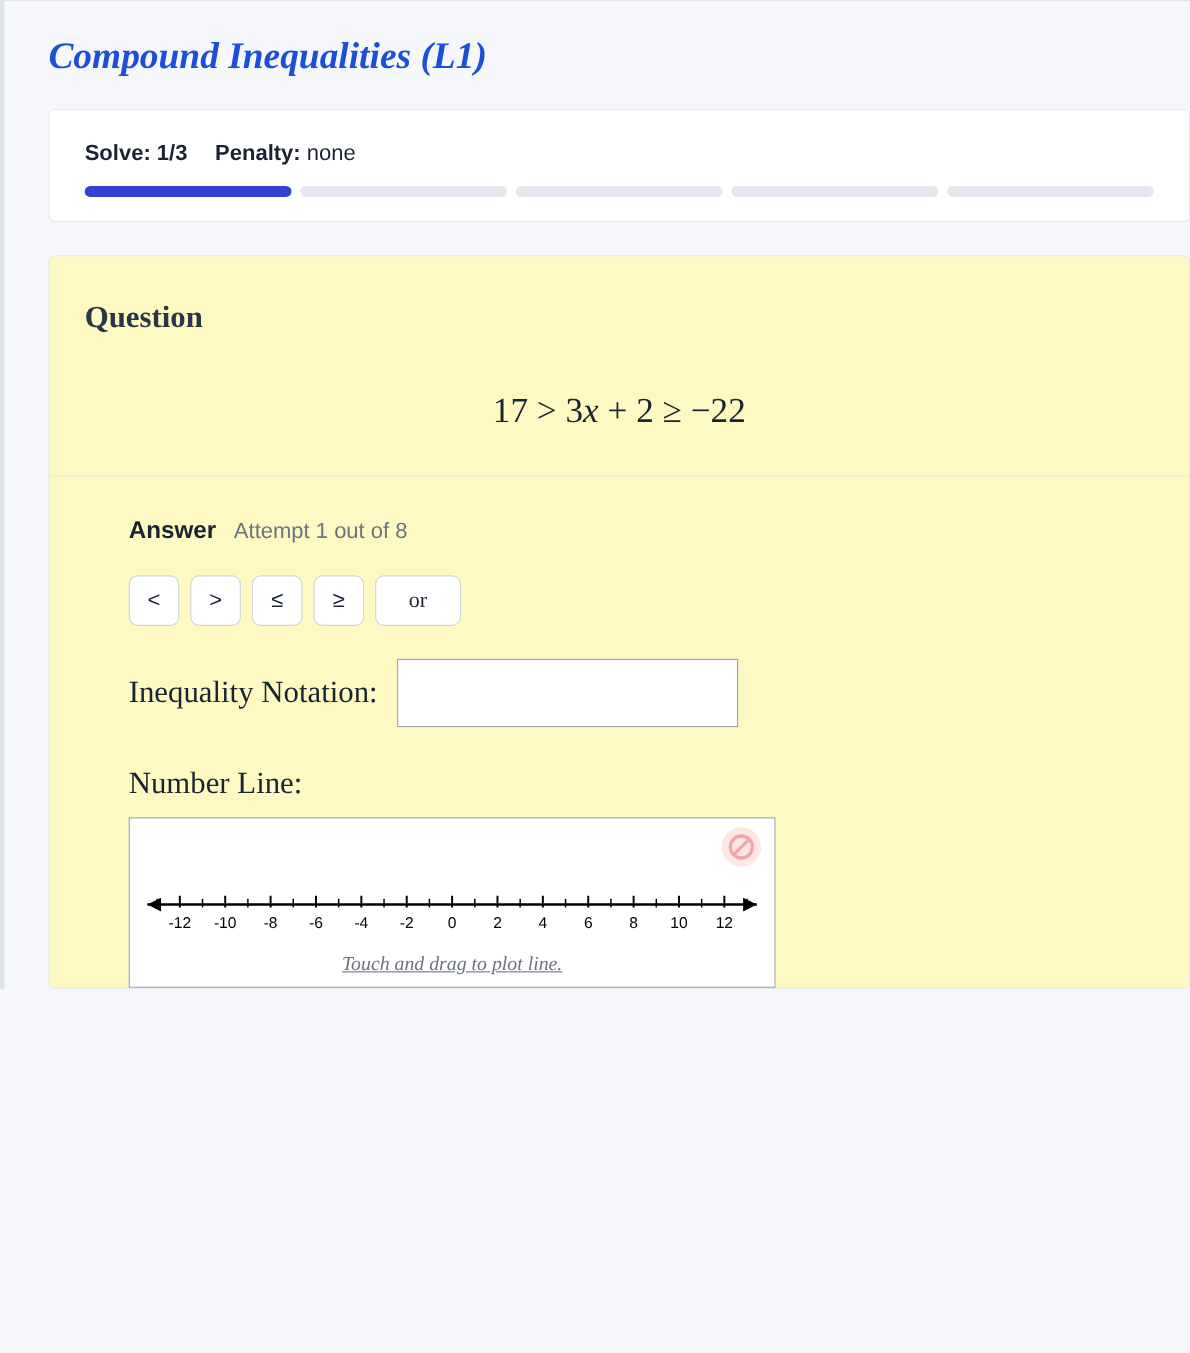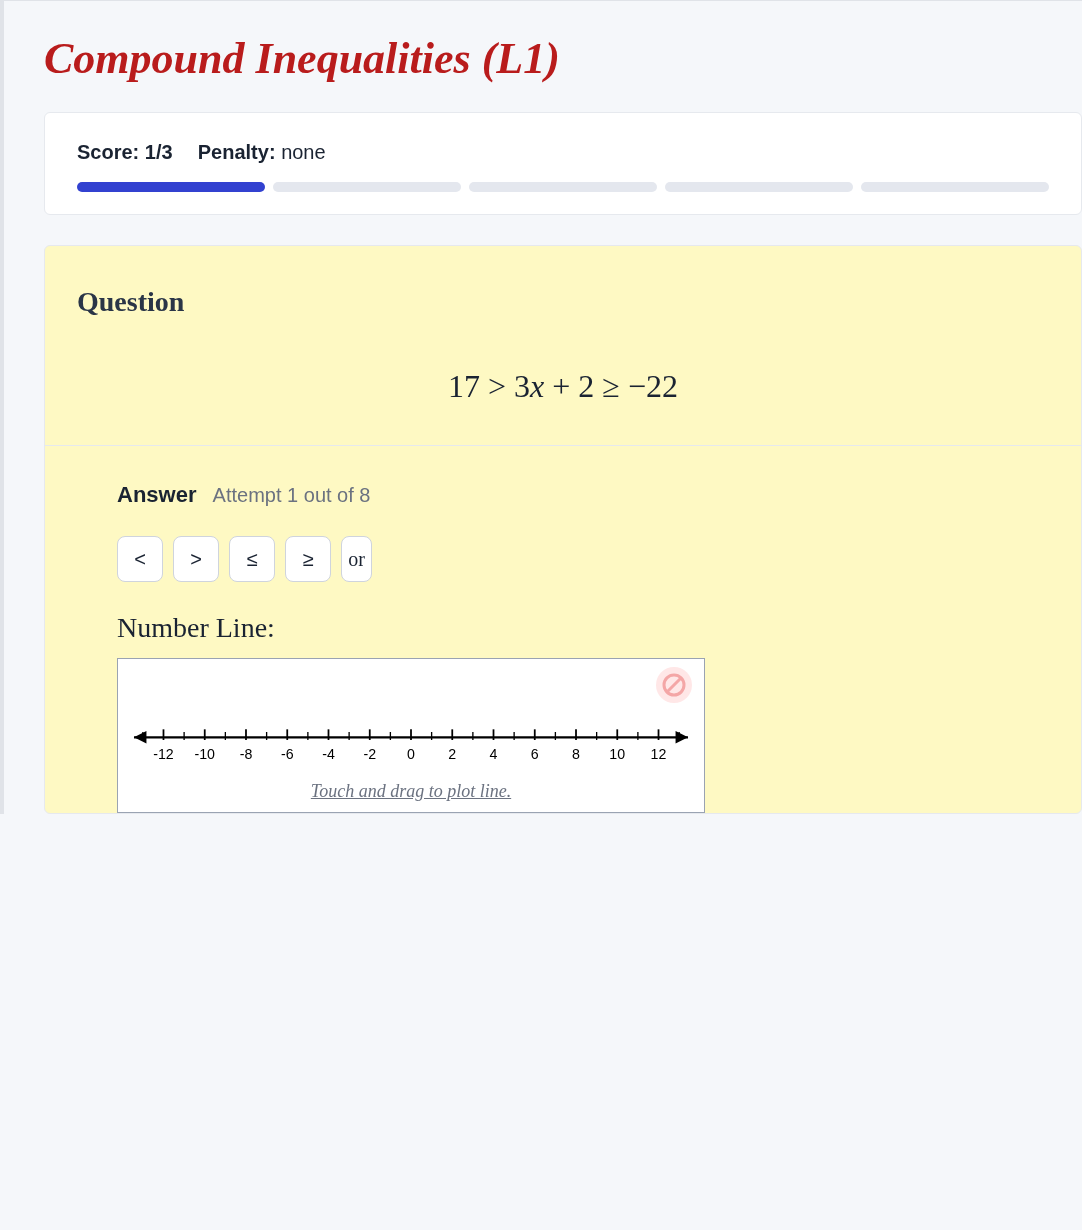--- a/index.html
+++ b/index.html
@@ -8,24 +8,24 @@
     font-family: Georgia, 'Times New Roman', serif;
     background: #f5f7fa;
     color: #1a2332;
   }
   .page {
     padding: 0 0 0 40px;
     border-left: 4px solid #e0e3e8;
     border-top: 1px solid #e0e3e8;
   }
   .title {
-    font-size: 44px;
+    font-size: 34px;
     font-weight: bold;
     font-style: italic;
-    color: #b91c1c;
+    color: #1d4ed8;
     padding: 32px 12px 28px 0;
   }
   .card {
     background: #fff;
     border: 1px solid #e6e9ee;
     border-radius: 6px;
     margin-bottom: 30px;
     padding: 28px 32px 22px 32px;
   }
   .score-row {
@@ -98,21 +98,21 @@
     border:1px solid #cfd4dd;
     border-radius:8px;
     background:#fff;
     font-size:20px;
     font-family: Arial, sans-serif;
     color:#1a2332;
     margin-right:6px;
     cursor:pointer;
     vertical-align: middle;
   }
-  .op-btn.or { width:31px; font-style: normal; font-family: Georgia, serif; }
+  .op-btn.or { width:78px; font-style: normal; font-family: Georgia, serif; }
   .field-row {
     font-family: Georgia, serif;
     font-size: 28px;
     color:#1a2332;
     display:flex;
     align-items:center;
     gap:18px;
     margin-bottom: 36px;
   }
   .text-input {
@@ -157,21 +157,21 @@
   }
 </style>
 </head>
 <body>
 
 <div class="page">
   <div class="title">Compound Inequalities (L1)</div>
 
   <div class="card">
     <div class="score-row">
-      <span class="label">Score:</span>
+      <span class="label">Solve:</span>
       <span style="font-weight:bold;">1/3</span>
       <span class="sep"></span>
       <span class="label">Penalty:</span>
       <span>none</span>
     </div>
     <div class="progress" id="progress">
         <div class="seg fill" style="flex: 1 1 0%;"></div>
         <div class="seg" style="flex: 1 1 0%;"></div>
         <div class="seg" style="flex: 1 1 0%;"></div>
         <div class="seg" style="flex: 1 1 0%;"></div>
@@ -189,20 +189,24 @@
       <div class="answer-head">
         <span class="ans-label">Answer</span>
         <span class="attempt">Attempt 1 out of 8</span>
       </div>
       <div class="op-row">
         <button class="op-btn">&lt;</button>
         <button class="op-btn">&gt;</button>
         <button class="op-btn">≤</button>
         <button class="op-btn">≥</button>
         <button class="op-btn or">or</button>
+      </div>
+      <div class="field-row">
+        <span>Inequality Notation:</span>
+        <input class="text-input" type="text" value="" style="">
       </div>
       <div class="nl-label">Number Line:</div>
       <div class="numberline-wrap">
         <div class="nl-cursor">
           <svg width="26" height="26" viewBox="0 0 26 26">
             <circle cx="13" cy="13" r="10" fill="none" stroke="#f4a6a6" stroke-width="3"></circle>
             <line x1="6" y1="20" x2="20" y2="6" stroke="#f4a6a6" stroke-width="3"></line>
           </svg>
         </div>
         <svg class="nl-svg" id="nl-svg" viewBox="0 0 660 110">

